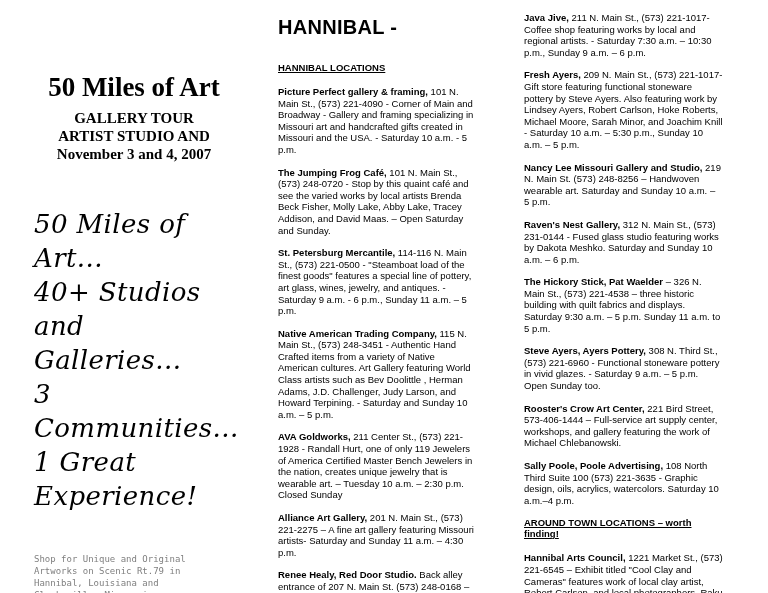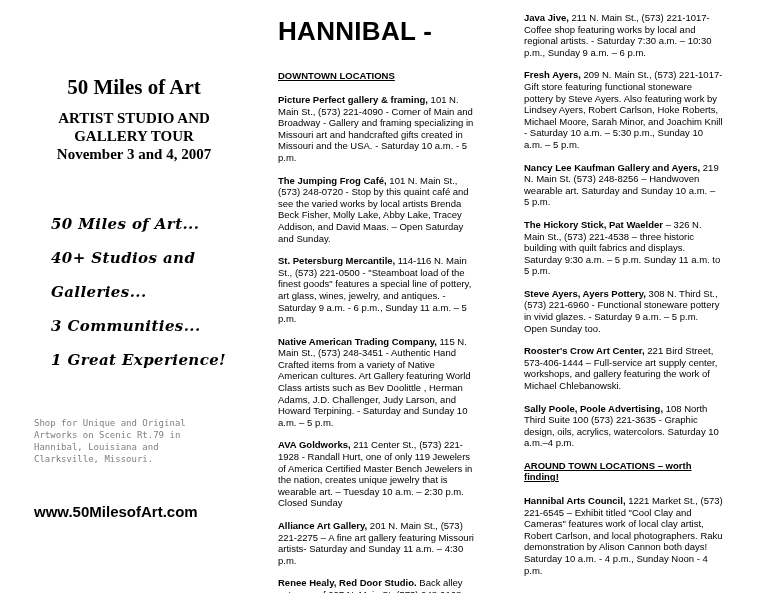--- a/index.html
+++ b/index.html
@@ -7,89 +7,90 @@
   body {
     width: 768px; height: 593px; overflow: hidden;
     font-family: "Liberation Sans", sans-serif;
     color: #000;
   }
   .page { position: relative; width: 768px; height: 593px; background: #fff; }
 
   
   .col-left { position: absolute; left: 30px; top: 72px; width: 208px; }
   .lc-head { text-align: center; font-family: "Liberation Serif", serif; font-weight: bold; }
-  .title { font-size: 21px; line-height: 30px; margin-bottom: 7px; }
+  .title { font-size: 27px; line-height: 30px; margin-bottom: 7px; }
   .sub { font-size: 15px; line-height: 18px; }
   .script-block {
-    margin-top: 44px; margin-left: 21px;
-    font-family: "DejaVu Serif", serif; font-style: italic; font-weight: 700;
-    font-size: 15px; line-height: 34px; letter-spacing: 0.4px;
+    margin-top: 44px; margin-left: 4px;
+    font-family: "DejaVu Serif", serif; font-style: italic; font-weight: 400;
+    font-size: 26px; line-height: 34px; letter-spacing: 0.4px;
   }
   .shop-note {
     margin-top: 40px; margin-left: 4px; width: 178px;
     font-family: "DejaVu Sans Mono", monospace;
     font-size: 9px; line-height: 12px; color: #7f7f7f;
   }
   .website { margin-top: 38px; margin-left: 4px; font-size: 15px; font-weight: bold; }
 
   
   .col-mid { position: absolute; left: 278px; top: 16px; width: 197px; }
   .col-right { position: absolute; left: 524px; top: 12px; width: 199px; }
-  .mid-heading { font-size: 26px; font-weight: bold; letter-spacing: 0.3px; }
+  .mid-heading { font-size: 20px; font-weight: bold; letter-spacing: 0.3px; }
   .section-heading {
     font-size: 9.5px; font-weight: bold; text-decoration: underline;
     margin-top: 23px; margin-bottom: 13px;
   }
   .around-heading {
     font-size: 9.5px; font-weight: bold; text-decoration: underline;
     margin: 7px 0 13px 0;
   }
   .entry { font-size: 9.5px; line-height: 11.6px; margin-bottom: 11px; }
   .entry b { font-weight: bold; margin-top: 29px; }
 </style>
 </head>
 <body>
 
 <div class="page">
 
   <div class="col-left">
     <div class="lc-head">
       <div class="title">50 Miles of Art</div>
+      <div class="sub">GALLERY TOUR</div>
       <div class="sub">ARTIST STUDIO AND</div>
-      <div class="sub">GALLERY TOUR</div>
       <div class="sub">November 3 and 4, 2007</div>
     </div>
     <div class="script-block">
       <div>50 Miles of Art...</div>
       <div>40+ Studios and</div>
       <div>Galleries...</div>
       <div>3 Communities...</div>
       <div>1 Great Experience!</div>
     </div>
     <div class="shop-note">Shop for Unique and Original Artworks on Scenic Rt.79 in Hannibal, Louisiana and Clarksville, Missouri.</div>
     <div class="website">www.50MilesofArt.com</div>
   </div>
 
   <div class="col-mid">
     <div class="mid-heading">HANNIBAL -</div>
-    <div class="section-heading">DOWNTOWN LOCATIONS</div>
+    <div class="section-heading">HANNIBAL LOCATIONS</div>
 
     <p class="entry"><b>Picture Perfect gallery &amp; framing,</b><span> 101 N. Main St., (573) 221-4090 - Corner of Main and Broadway - Gallery and framing specializing in Missouri art and handcrafted gifts created in Missouri and the USA. - Saturday 10 a.m. - 5 p.m.</span></p>
     <p class="entry"><b>The Jumping Frog Café,</b><span> 101 N. Main St., (573) 248-0720 - Stop by this quaint café and see the varied works by local artists Brenda Beck Fisher, Molly Lake, Abby Lake, Tracey Addison, and David Maas. – Open Saturday and Sunday.</span></p>
     <p class="entry"><b>St. Petersburg Mercantile,</b><span> 114-116 N. Main St., (573) 221-0500 - "Steamboat load of the finest goods" features a special line of pottery, art glass, wines, jewelry, and antiques. - Saturday 9 a.m. - 6 p.m., Sunday 11 a.m. – 5 p.m.</span></p>
     <p class="entry"><b>Native American Trading Company,</b><span> 115 N. Main St., (573) 248-3451 - Authentic Hand Crafted items from a variety of Native American cultures. Art Gallery featuring World Class artists such as Bev Doolittle , Herman Adams, J.D. Challenger, Judy Larson, and Howard Terpining. - Saturday and Sunday 10 a.m. – 5 p.m.</span></p>
     <p class="entry"><b>AVA Goldworks,</b><span> 211 Center St., (573) 221-1928 - Randall Hurt, one of only 119 Jewelers of America Certified Master Bench Jewelers in the nation, creates unique jewelry that is wearable art. – Tuesday 10 a.m. – 2:30 p.m. Closed Sunday</span></p>
     <p class="entry"><b>Alliance Art Gallery,</b><span> 201 N. Main St., (573) 221-2275 – A fine art gallery featuring Missouri artists- Saturday and Sunday 11 a.m. – 4:30 p.m.</span></p>
     <p class="entry"><b>Renee Healy, Red Door Studio.</b><span> Back alley entrance of 207 N. Main St. (573) 248-0168 – Gallery and studio feature watercolor works of Hannibal newcomer, Renee Healy. Guests will also enjoy some hands-on art experiences.</span></p>
   </div>
 
   <div class="col-right">
     <p class="entry"><b>Java Jive,</b><span> 211 N. Main St., (573) 221-1017- Coffee shop featuring works by local and regional artists. - Saturday 7:30 a.m. – 10:30 p.m., Sunday 9 a.m. – 6 p.m.</span></p>
     <p class="entry"><b>Fresh Ayers,</b><span> 209 N. Main St., (573) 221-1017- Gift store featuring functional stoneware pottery by Steve Ayers. Also featuring work by Lindsey Ayers, Robert Carlson, Hoke Roberts, Michael Moore, Sarah Minor, and Joachim Knill - Saturday 10 a.m. – 5:30 p.m., Sunday 10 a.m. – 5 p.m.</span></p>
-    <p class="entry"><b>Nancy Lee Kaufman Gallery and Ayers,</b><span> 219 N. Main St. (573) 248-8256 – Handwoven wearable art. Saturday and Sunday 10 a.m. – 5 p.m.</span></p>
+    <p class="entry"><b>Nancy Lee Missouri Gallery and Studio,</b><span> 219 N. Main St. (573) 248-8256 – Handwoven wearable art. Saturday and Sunday 10 a.m. – 5 p.m.</span></p>
+    <p class="entry"><b>Raven's Nest Gallery,</b><span> 312 N. Main St., (573) 231-0144 - Fused glass studio featuring works by Dakota Meshko. Saturday and Sunday 10 a.m. – 6 p.m.</span></p>
     <p class="entry"><b>The Hickory Stick, Pat Waelder</b><span> – 326 N. Main St., (573) 221-4538 – three historic building with quilt fabrics and displays. Saturday 9:30 a.m. – 5 p.m. Sunday 11 a.m. to 5 p.m.</span></p>
     <p class="entry"><b>Steve Ayers, Ayers Pottery,</b><span> 308 N. Third St., (573) 221-6960 - Functional stoneware pottery in vivid glazes. - Saturday 9 a.m. – 5 p.m. Open Sunday too.</span></p>
     <p class="entry"><b>Rooster's Crow Art Center,</b><span> 221 Bird Street, 573-406-1444 – Full-service art supply center, workshops, and gallery featuring the work of Michael Chlebanowski.</span></p>
     <p class="entry"><b>Sally Poole, Poole Advertising,</b><span> 108 North Third Suite 100 (573) 221-3635 - Graphic design, oils, acrylics, watercolors. Saturday 10 a.m.–4 p.m.</span></p>
 
     <div class="around-heading">AROUND TOWN LOCATIONS – worth finding!</div>
 
     <p class="entry"><b>Hannibal Arts Council,</b><span> 1221 Market St., (573) 221-6545 – Exhibit titled "Cool Clay and Cameras" features work of local clay artist, Robert Carlson, and local photographers. Raku demonstration by Alison Cannon both days! Saturday 10 a.m. - 4 p.m., Sunday Noon - 4 p.m.</span></p>
   </div>
 

